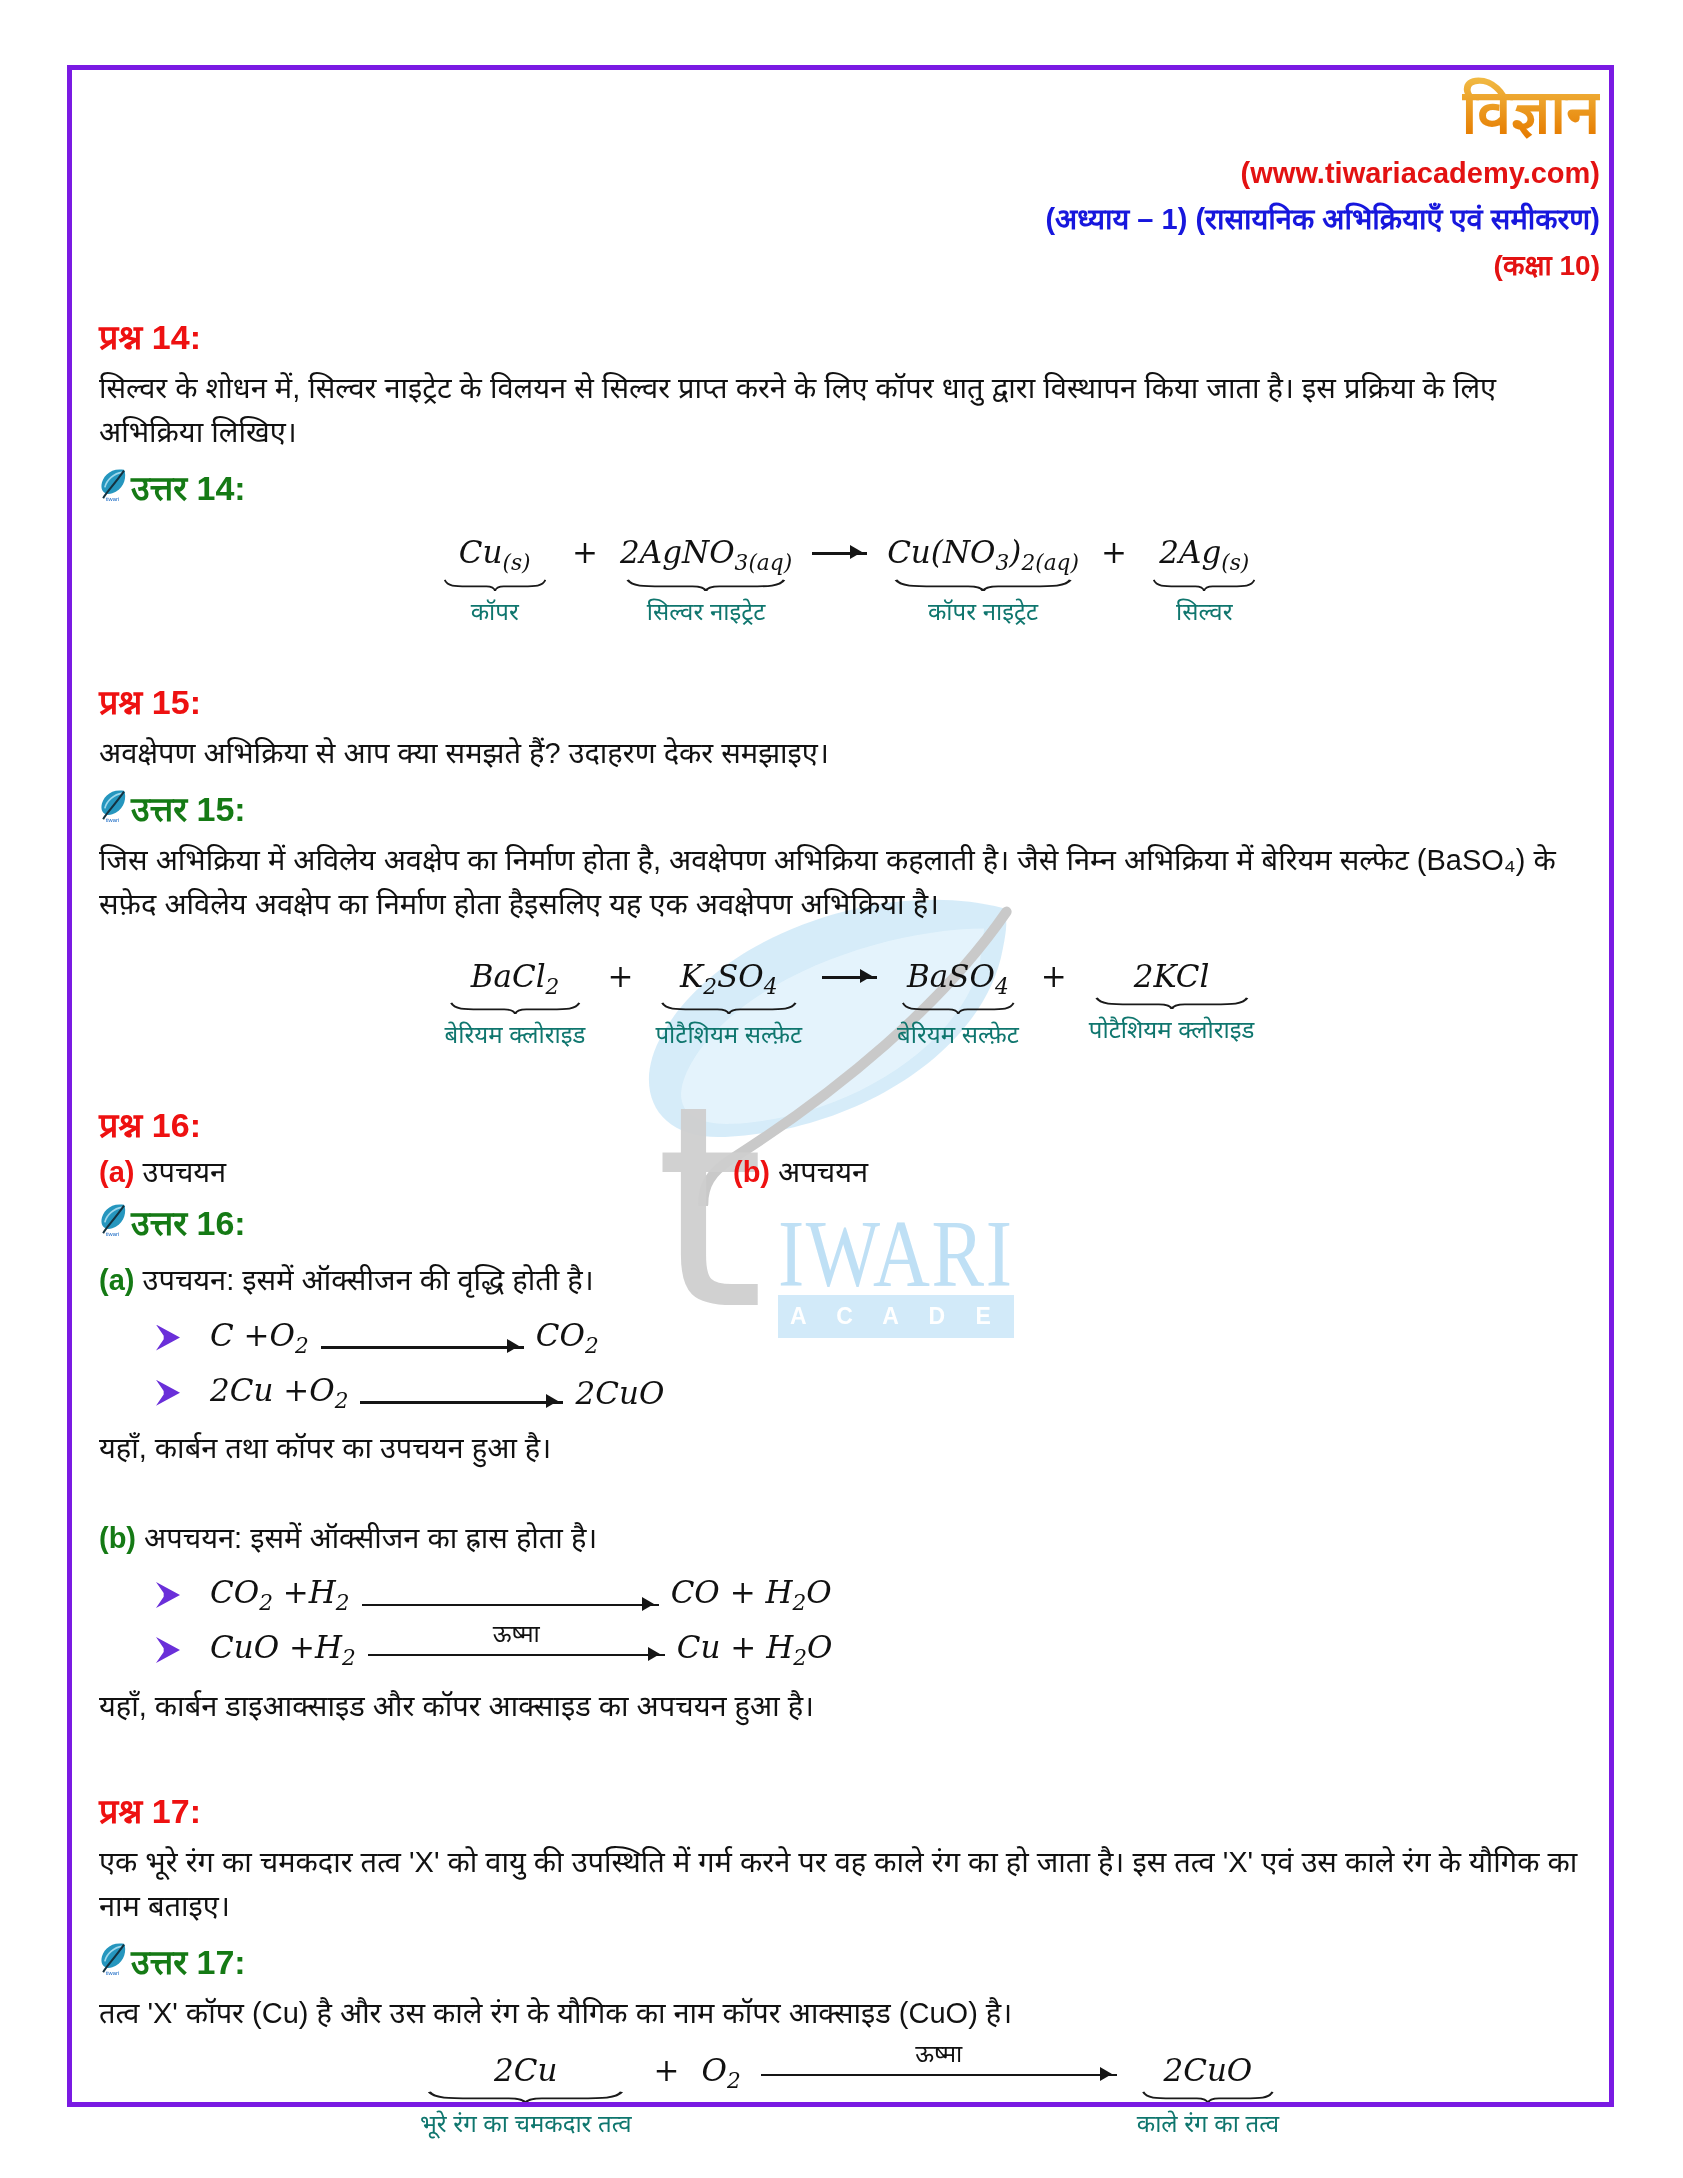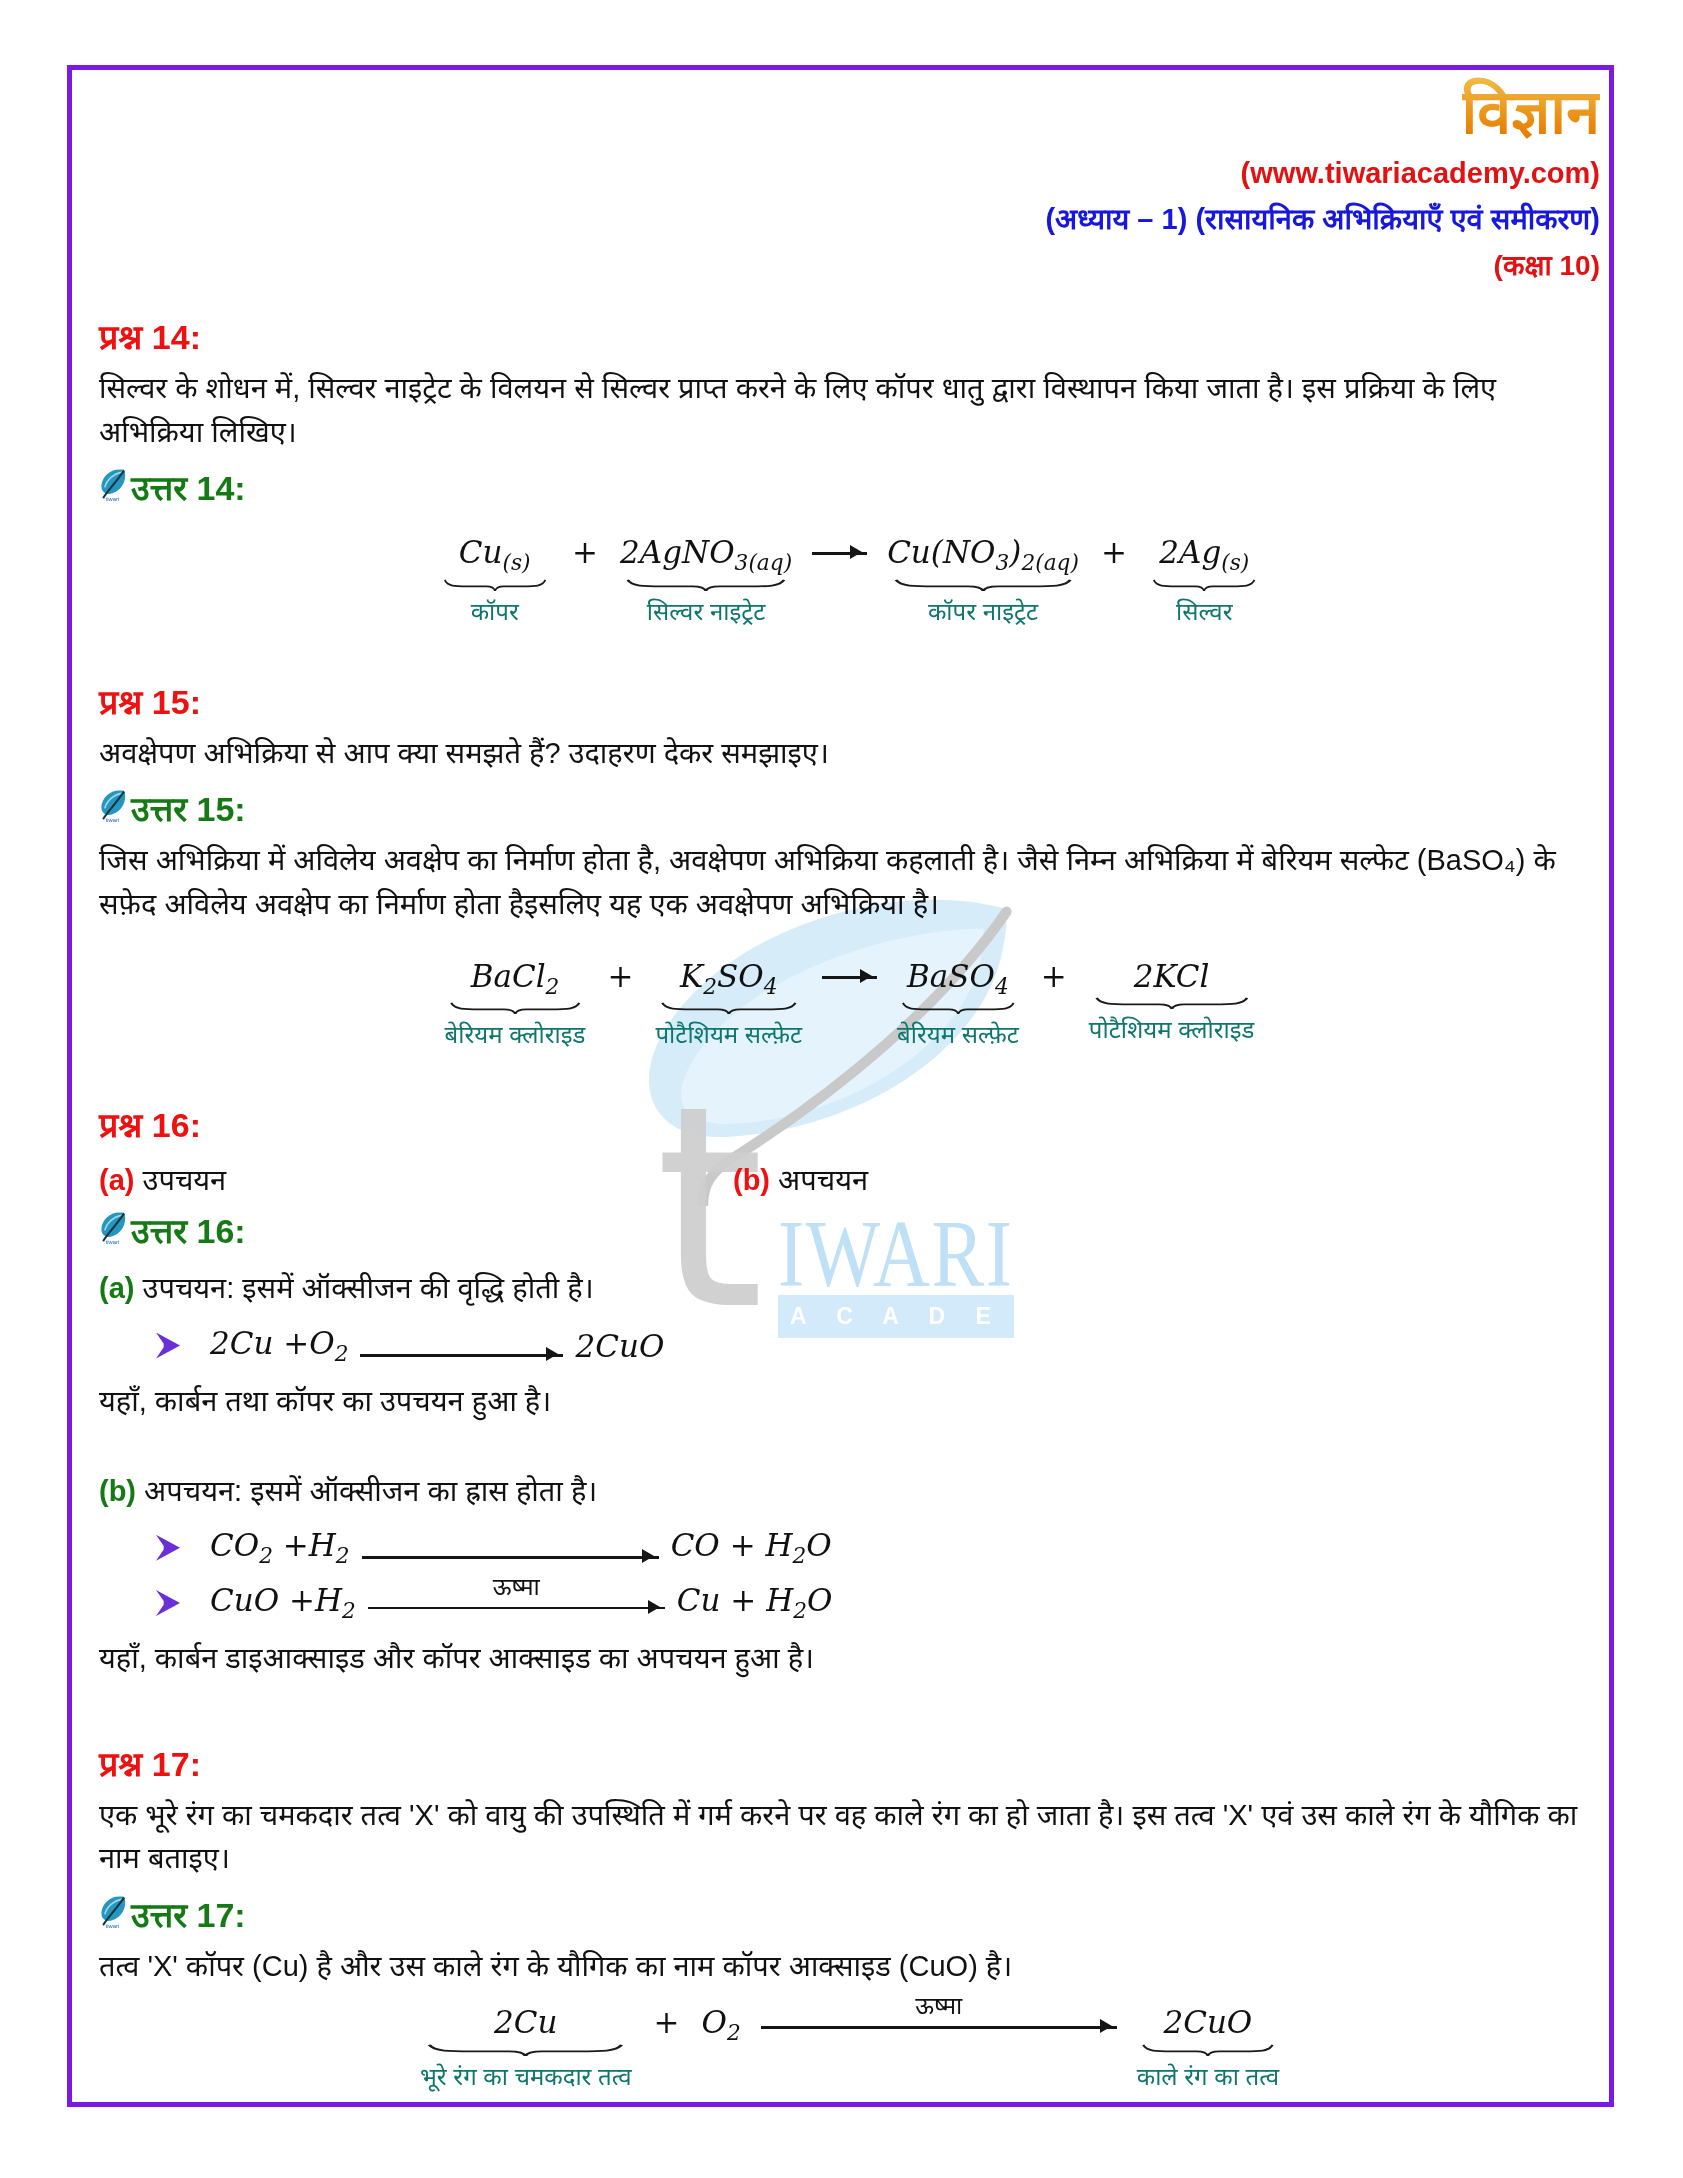--- a/index.html
+++ b/index.html
@@ -55,21 +55,21 @@
   .f{font-family:"DejaVu Serif",serif;font-style:italic;}
   sub{font-size:70%;}
   
   .rxn-row{display:flex;align-items:center;margin:14px 0 14px 57px;
            font-family:"DejaVu Serif",serif;font-style:italic;font-size:31px;}
   .bullet{width:24px;height:26px;background:#6a2fd9;margin-right:30px;flex:none;
           clip-path:polygon(0 0,100% 50%,0 100%,32% 57%,32% 43%);}
   .part-head{font-size:29px;line-height:1.5;margin-top:14px;}
   .tag-red{color:#ee1111;font-weight:bold;}
   .tag-green{color:#157a15;font-weight:bold;}
-  .options{position:relative;height:46px;margin-top:12px;font-size:29px;}
+  .options{position:relative;height:46px;margin-top:4px;font-size:29px;}
   .opt-b{position:absolute;left:634px;top:0;}
   .note{font-size:29px;line-height:1.5;margin-top:6px;}
   .b-block{margin-top:46px;}
 </style>
 </head>
 <body>
 
 <div class="page">
 
   <div class="watermark">
@@ -207,20 +207,28 @@
             <text x="8" y="41" font-size="7" fill="#1668c4" font-family="Liberation Sans,sans-serif">tiwari</text>
           </svg>
       </span>
       <span class="ans-label">उत्तर 16:</span>
     </div>
     <div class="part-head">
       <span class="tag-green">(a)</span>
       <span>उपचयन: इसमें ऑक्सीजन की वृद्धि होती है।</span>
     </div>
     <div>
+        <div class="rxn-row">
+          <span class="bullet"></span>
+          <span class="f">C +O<sub>2</sub></span>
+          <span class="arr">
+            <span class="shaft" style="width: 203px;"></span>
+          </span>
+          <span class="f">CO<sub>2</sub></span>
+        </div>
         <div class="rxn-row">
           <span class="bullet"></span>
           <span class="f">2Cu +O<sub>2</sub></span>
           <span class="arr">
             <span class="shaft" style="width: 203px;"></span>
           </span>
           <span class="f">2CuO</span>
         </div>
       </div>
     <div class="note">यहाँ, कार्बन तथा कॉपर का उपचयन हुआ है।</div>

